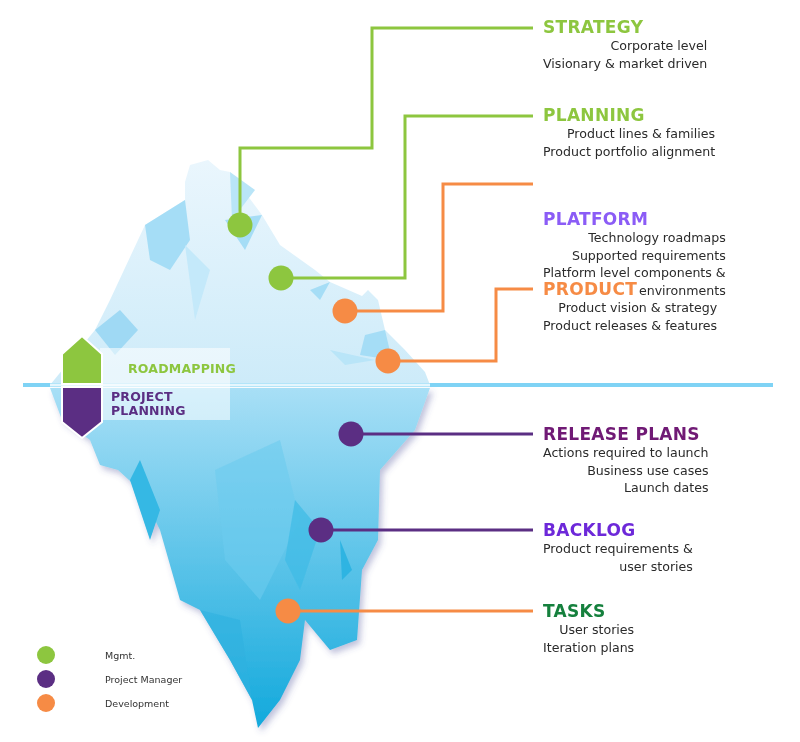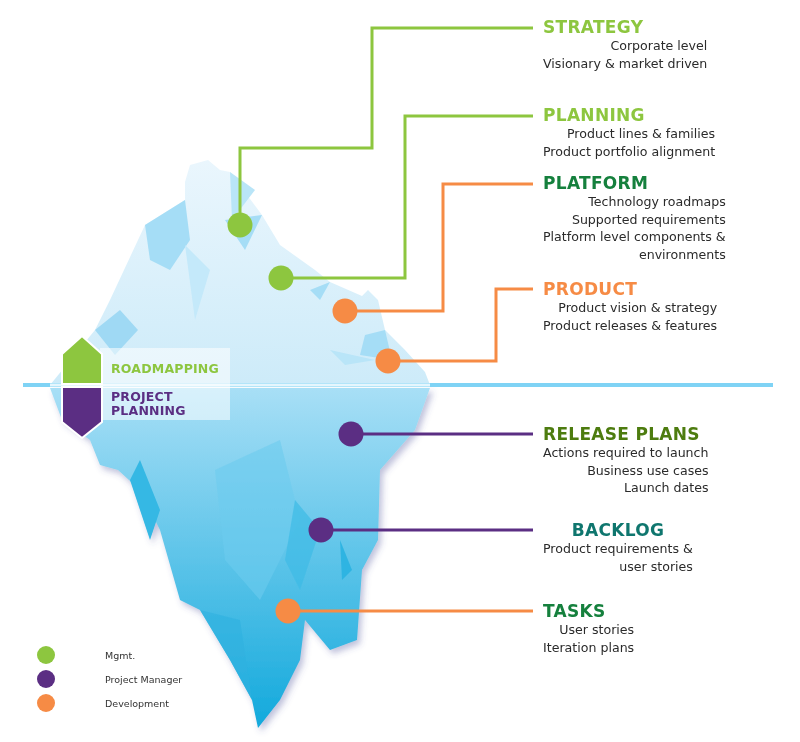--- a/index.html
+++ b/index.html
@@ -78,61 +78,61 @@
 
     <circle cx="240" cy="225" r="12.5" fill="#8dc63f"></circle>
     <circle cx="281" cy="278" r="12.5" fill="#8dc63f"></circle>
     <circle cx="345" cy="311" r="12.5" fill="#f68b45"></circle>
     <circle cx="388" cy="361" r="12.5" fill="#f68b45"></circle>
     <circle cx="351" cy="434" r="12.5" fill="#5b2e83"></circle>
     <circle cx="321" cy="530" r="12.5" fill="#5b2e83"></circle>
     <circle cx="288" cy="611" r="12.5" fill="#f68b45"></circle>
   </svg>
 
-  <div class="tag" style="left:111px; top:362px; color:#8dc63f;">ROADMAPPING</div>
+  <div class="tag" style="left:128px; top:362px; color:#8dc63f;">ROADMAPPING</div>
   <div class="tag" style="left:111px; top:390px; color:#5b2e83;">
     <div>PROJECT</div>
     <div>PLANNING</div>
   </div>
 
   <div class="label-block" style="top:17px;">
     <div class="label-title" style="color:#8dc63f;">STRATEGY</div>
     <div class="label-line">Corporate level</div>
     <div class="label-line">Visionary &amp; market driven</div>
   </div>
 
   <div class="label-block" style="top:105px;">
     <div class="label-title" style="color:#8dc63f;">PLANNING</div>
     <div class="label-line">Product lines &amp; families</div>
     <div class="label-line">Product portfolio alignment</div>
   </div>
 
   <div class="label-block" style="top:173px;">
-    <div class="label-title" style="color:#15803d;">PLATFORM</div>
+    <div class="label-title" style="color:#8b5cf6;margin-top:36px;">PLATFORM</div>
     <div class="label-line">Technology roadmaps</div>
     <div class="label-line">Supported requirements</div>
     <div class="label-line">Platform level components &amp;</div>
     <div class="label-line">environments</div>
   </div>
 
   <div class="label-block" style="top:279px;">
     <div class="label-title" style="color:#f68b45;">PRODUCT</div>
     <div class="label-line">Product vision &amp; strategy</div>
     <div class="label-line">Product releases &amp; features</div>
   </div>
 
   <div class="label-block" style="top:424px;">
-    <div class="label-title" style="color:#4d7c0f;">RELEASE PLANS</div>
+    <div class="label-title" style="color:#701a75;">RELEASE PLANS</div>
     <div class="label-line">Actions required to launch</div>
     <div class="label-line">Business use cases</div>
     <div class="label-line">Launch dates</div>
   </div>
 
   <div class="label-block" style="top:520px;">
-    <div class="label-title" style="color:#0f766e;text-align:center;">BACKLOG</div>
+    <div class="label-title" style="color:#6d28d9;">BACKLOG</div>
     <div class="label-line">Product requirements &amp;</div>
     <div class="label-line">user stories</div>
   </div>
 
   <div class="label-block" style="top:601px;">
     <div class="label-title" style="color:#15803d;">TASKS</div>
     <div class="label-line">User stories</div>
     <div class="label-line">Iteration plans</div>
   </div>
 

